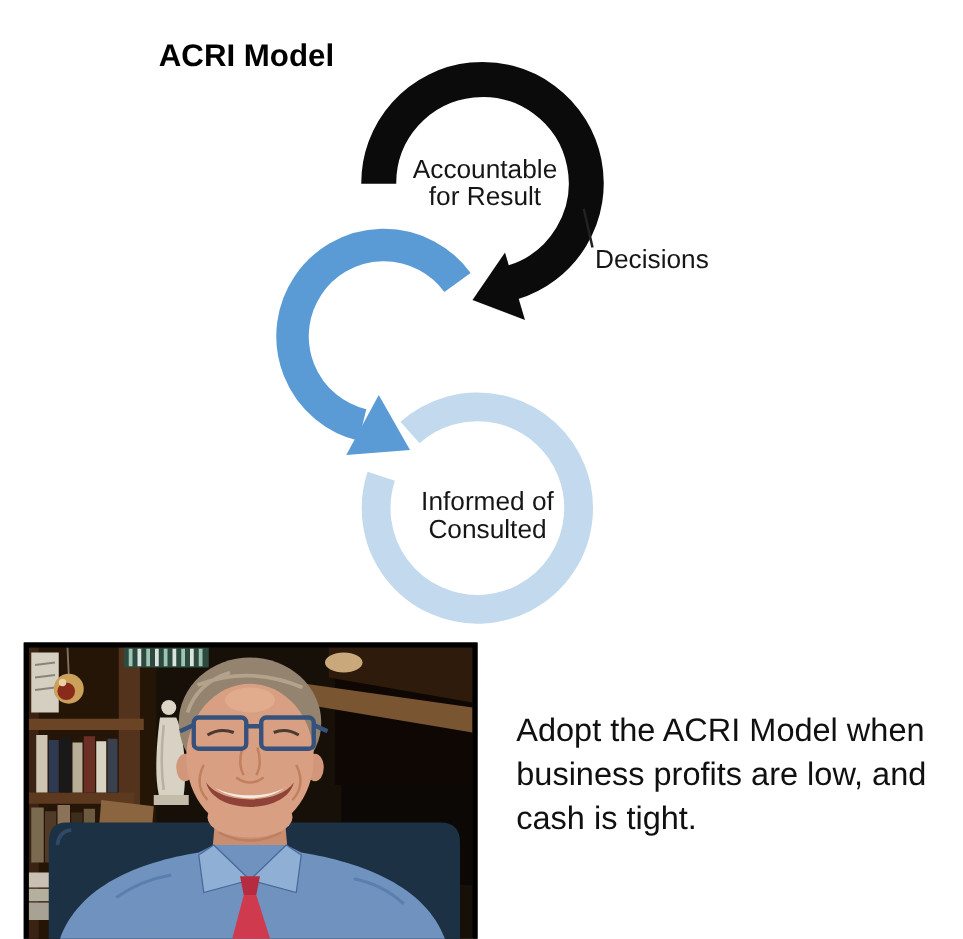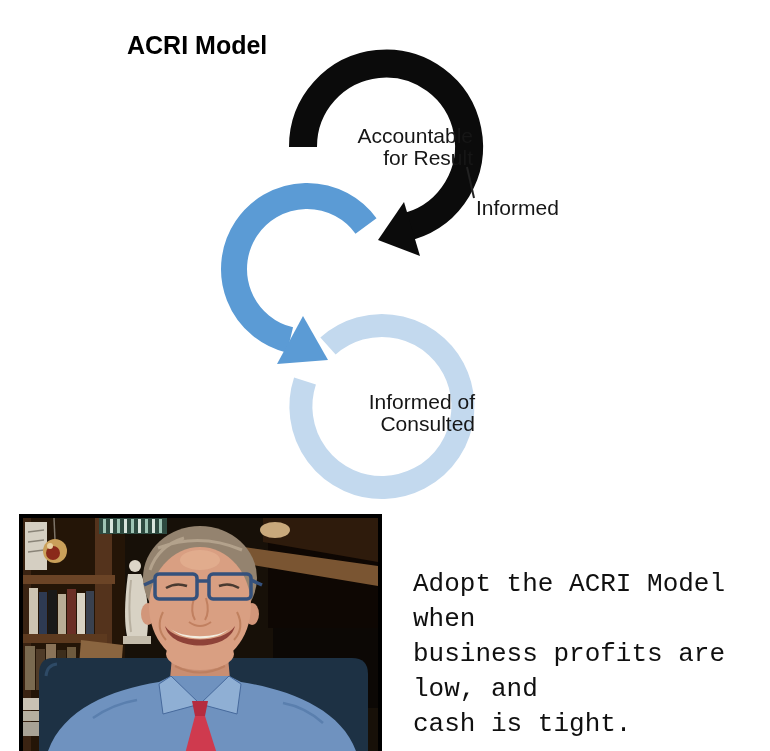--- a/index.html
+++ b/index.html
@@ -1,25 +1,25 @@
 <!DOCTYPE html>
 <html><head>
 <meta charset="utf-8">
 <style>
   html,body{margin:0;padding:0;}
   body{width:770px;height:751px;background:#ffffff;overflow:hidden;
        font-family:"Liberation Sans","DejaVu Sans",sans-serif;}
   .page{position:relative;width:770px;height:751px;background:#fff;margin-top:20px;}
   .slide-title{position:absolute;left:127px;top:11px;font-size:25px;font-weight:bold;color:#000;}
   .diagram-svg{position:absolute;left:0;top:0;}
-  .ring-label{position:absolute;width:170px;text-align:right;
+  .ring-label{position:absolute;width:170px;text-align:center;
               font-size:21px;line-height:22px;color:#161616;white-space:pre-line;}
   .consulted-label{position:absolute;left:476px;top:176px;font-size:21px;color:#161616;}
   .caption{position:absolute;left:413px;top:547px;font-size:26px;line-height:35px;
-           color:#101010;white-space:pre-line;font-family:Liberation Mono, monospace;}
+           color:#101010;white-space:pre-line;}
   .photo-frame{position:absolute;left:19px;top:494px;width:363px;height:244px;
                border:4px solid #000;box-sizing:border-box;background:#171008;}
 </style>
 </head>
 <body>
 
 <div class="page">
 
   <div class="slide-title">ACRI Model</div>
 
@@ -33,21 +33,21 @@
     <path d="M 303 127 A 83 83 0 1 1 410 206" fill="none" stroke-width="28" stroke="#0b0b0b"></path>
     <polygon points="404,182 420,236 378,220" fill="#0b0b0b"></polygon>
 
     <path d="M 467 147 L 474 178" stroke="#222" stroke-width="2" fill="none"></path>
   </svg>
 
   <div class="ring-label" style="left:303px;top:105px">Accountable
 for Result</div>
   <div class="ring-label" style="left:305px;top:371px">Informed of
 Consulted</div>
-  <div class="consulted-label">Informed</div>
+  <div class="consulted-label">Decisions</div>
 
   <div class="photo-frame">
     <svg width="355" height="236" viewBox="0 0 355 236">
       <rect x="0" y="0" width="355" height="236" fill="#171008"></rect>
 
       <g>
         <rect x="0" y="0" width="102" height="236" fill="#241507"></rect>
         <rect x="0" y="0" width="8" height="236" fill="#3a2312"></rect>
         <rect x="72" y="0" width="17" height="205" fill="#54331c"></rect>
         <rect x="0" y="57" width="92" height="9" fill="#6b4426"></rect>

